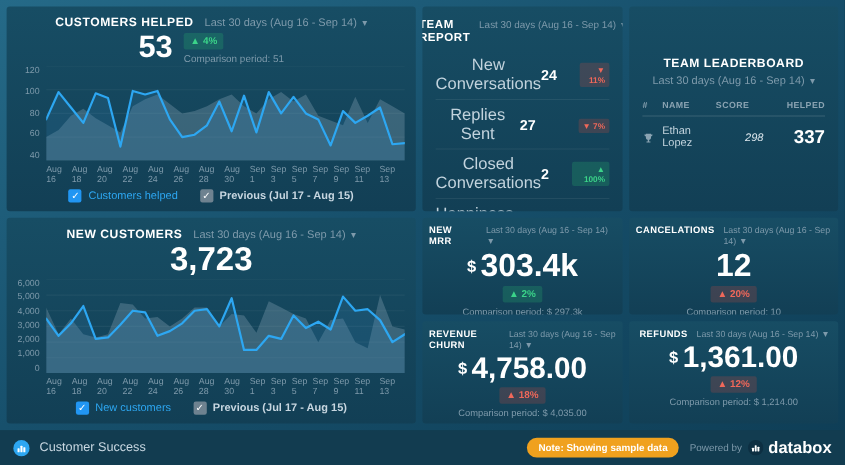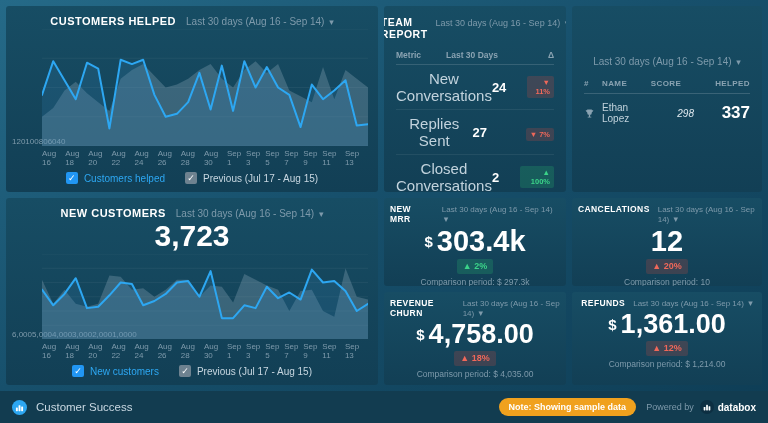--- a/index.html
+++ b/index.html
@@ -19,33 +19,33 @@
   .kpi-row{display:flex;justify-content:center;align-items:flex-start;gap:10px;margin-top:1px;}
   .kpi-value{font-size:28px;font-weight:bold;color:#fff;line-height:1.05;}
   .kpi-value.big{font-size:30px;}
   .kpi-side{display:flex;flex-direction:column;align-items:flex-start;gap:3px;padding-top:2px;}
   .badge{display:inline-block;font-size:9px;font-weight:bold;padding:2px 6px;border-radius:2px;line-height:1.2;}
   .tone-good{background:rgba(46,204,113,.20);color:#3bd389;}
   .tone-bad{background:rgba(231,76,60,.20);color:#f0685a;}
   .comparison{font-size:9px;color:#7e9aab;}
   .chart-zone{flex:1;display:flex;flex-direction:column;padding:2px 10px 0 6px;min-height:0;}
   .chart-main{flex:1;display:flex;min-height:0;}
-  .y-axis{width:30px;display:flex;flex-direction:row;justify-content:space-between;align-items:flex-end;
+  .y-axis{width:30px;display:flex;flex-direction:column;justify-content:space-between;align-items:flex-end;
           padding-right:6px;font-size:8px;color:#7e9aab;line-height:1;}
   .plot{flex:1;position:relative;}
   .plot svg{position:absolute;inset:0;width:100%;height:100%;}
   .x-axis{display:flex;justify-content:space-between;margin-left:30px;font-size:8px;color:#7e9aab;padding:3px 0 1px;}
   .legend{display:flex;justify-content:center;align-items:center;gap:20px;padding:4px 0 8px;}
   .legend label{display:flex;align-items:center;cursor:pointer;font-size:10px;}
   .cb{width:12px;height:12px;border-radius:2px;display:inline-flex;align-items:center;justify-content:center;
       font-size:9px;color:#fff;margin-right:6px;}
   .cb-blue{background:#2196f3;}
   .cb-gray{background:#6e8290;}
   .lbl-current{color:#2da7f2;}
-  .lbl-prev{color:#c7d6e0;}
+  .lbl-prev{color:#c7d6e0;font-weight:bold;}
 
   
   .tr-pad{padding:8px 12px;}
   .tr-head-row{display:flex;justify-content:center;align-items:baseline;gap:8px;padding:2px 0 6px;}
   .tr-cols{display:flex;align-items:center;font-size:8.5px;color:#8aa3b2;font-weight:bold;
            padding:4px 0;border-bottom:1px solid rgba(255,255,255,.14);}
   .tr-col-metric{flex:1;}
   .tr-col-value{margin-right:10px;}
   .tr-col-delta{width:46px;text-align:right;}
   .tr-row{display:flex;align-items:center;padding:5px 0;border-bottom:1px solid rgba(255,255,255,.07);}
@@ -86,35 +86,42 @@
           display:flex;align-items:center;padding:0 12px;gap:10px;}
   .f-left{display:flex;align-items:center;gap:9px;flex:1;}
   .f-title{font-size:11.5px;color:#c9d8e2;}
   .date-pill{display:flex;align-items:center;gap:5px;background:#1c2c37;border-radius:3px;
              padding:4px 8px;font-size:9px;cursor:pointer;}
   .dp-label{color:#8aa3b2;}
   .dp-value{color:#fff;font-weight:bold;}
   .note-pill{background:#f0a11e;color:#fff;font-weight:bold;font-size:9px;padding:4px 10px;
              border-radius:10px;cursor:pointer;}
   .powered{display:flex;align-items:center;gap:6px;font-size:9px;color:#7e9aab;}
-  .brand{display:flex;align-items:center;gap:4px;color:#fff;font-weight:bold;font-size:10px;cursor:pointer;}
+  .brand{display:flex;align-items:center;gap:4px;color:#fff;font-weight:bold;font-size:15px;cursor:pointer;}
   .logo-circle{width:15px;height:15px;border-radius:50%;display:inline-flex;}
 </style>
 </head>
 <body>
 
 <div class="app">
   <div class="dash">
 
     <section class="panel chartpanel" style="grid-column:1;grid-row:1">
       <div class="p-head">
         <span class="p-title">CUSTOMERS HELPED</span>
         <span class="p-date">
           <span>Last 30 days (Aug 16 - Sep 14)</span>
           <span class="chev">▾</span>
+        </span>
+      </div>
+      <div class="kpi-row">
+        <span class="kpi-value">53</span>
+        <span class="kpi-side">
+          <span class="badge tone-good">▲ 4%</span>
+          <span class="comparison">Comparison period: 51</span>
         </span>
       </div>
       <div class="chart-zone">
         <div class="chart-main">
           <div class="y-axis">
               <div>120</div>
               <div>100</div>
               <div>80</div>
               <div>60</div>
               <div>40</div>
@@ -163,25 +170,20 @@
     </section>
 
     <section class="panel tr-pad" style="grid-column:2;grid-row:1">
       <div class="tr-head-row">
         <span class="p-title" style="font-size:10.5px">TEAM REPORT</span>
         <span class="p-date" style="font-size:9px">
           <span>Last 30 days (Aug 16 - Sep 14)</span>
           <span class="chev">▾</span>
         </span>
       </div>
-      <div class="tr-cols">
-        <span class="tr-col-metric">Metric</span>
-        <span class="tr-col-value">Last 30 Days</span>
-        <span class="tr-col-delta">Δ</span>
-      </div>
       <div>
           <div class="tr-row">
        <span class="tr-metric">New Conversations</span>
        <span class="tr-value">24</span>
        <span class="tr-badge"><span class="badge tone-bad">▼ 11%</span></span>
      </div>
           <div class="tr-row">
        <span class="tr-metric">Replies Sent</span>
        <span class="tr-value">27</span>
        <span class="tr-badge"><span class="badge tone-bad">▼ 7%</span></span>
@@ -198,20 +200,21 @@
      </div>
           <div class="tr-row">
        <span class="tr-metric">Response Time</span>
 
      </div>
         </div>
     </section>
 
     <section class="panel lb" style="grid-column:3;grid-row:1">
       <div class="lb-titleblock">
+        <div class="lb-title">TEAM LEADERBOARD</div>
         <div class="lb-date">
           <span>Last 30 days (Aug 16 - Sep 14)</span>
           <span class="chev">▾</span>
         </div>
       </div>
       <div class="lb-cols">
         <span class="lb-col-rank">#</span>
         <span class="lb-col-name">NAME</span>
         <span class="lb-col-score">SCORE</span>
         <span class="lb-col-helped">HELPED</span>

